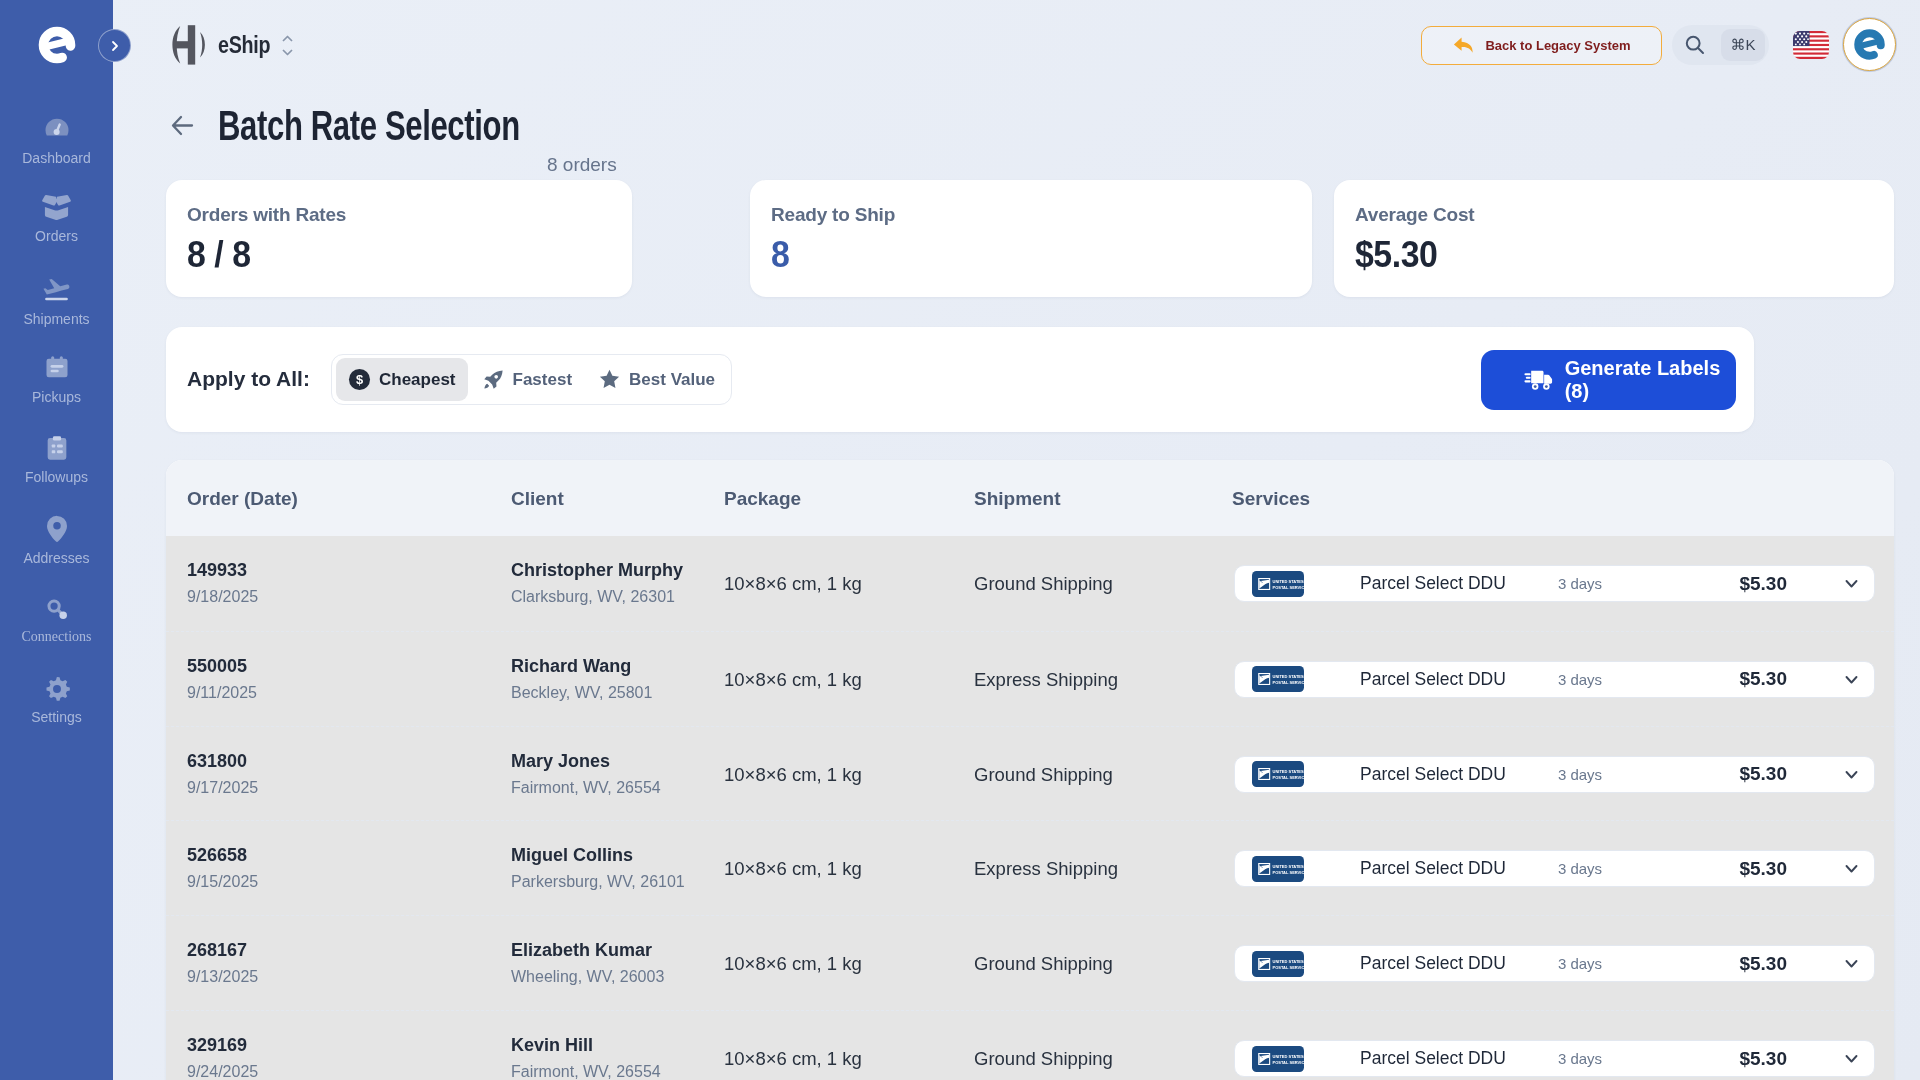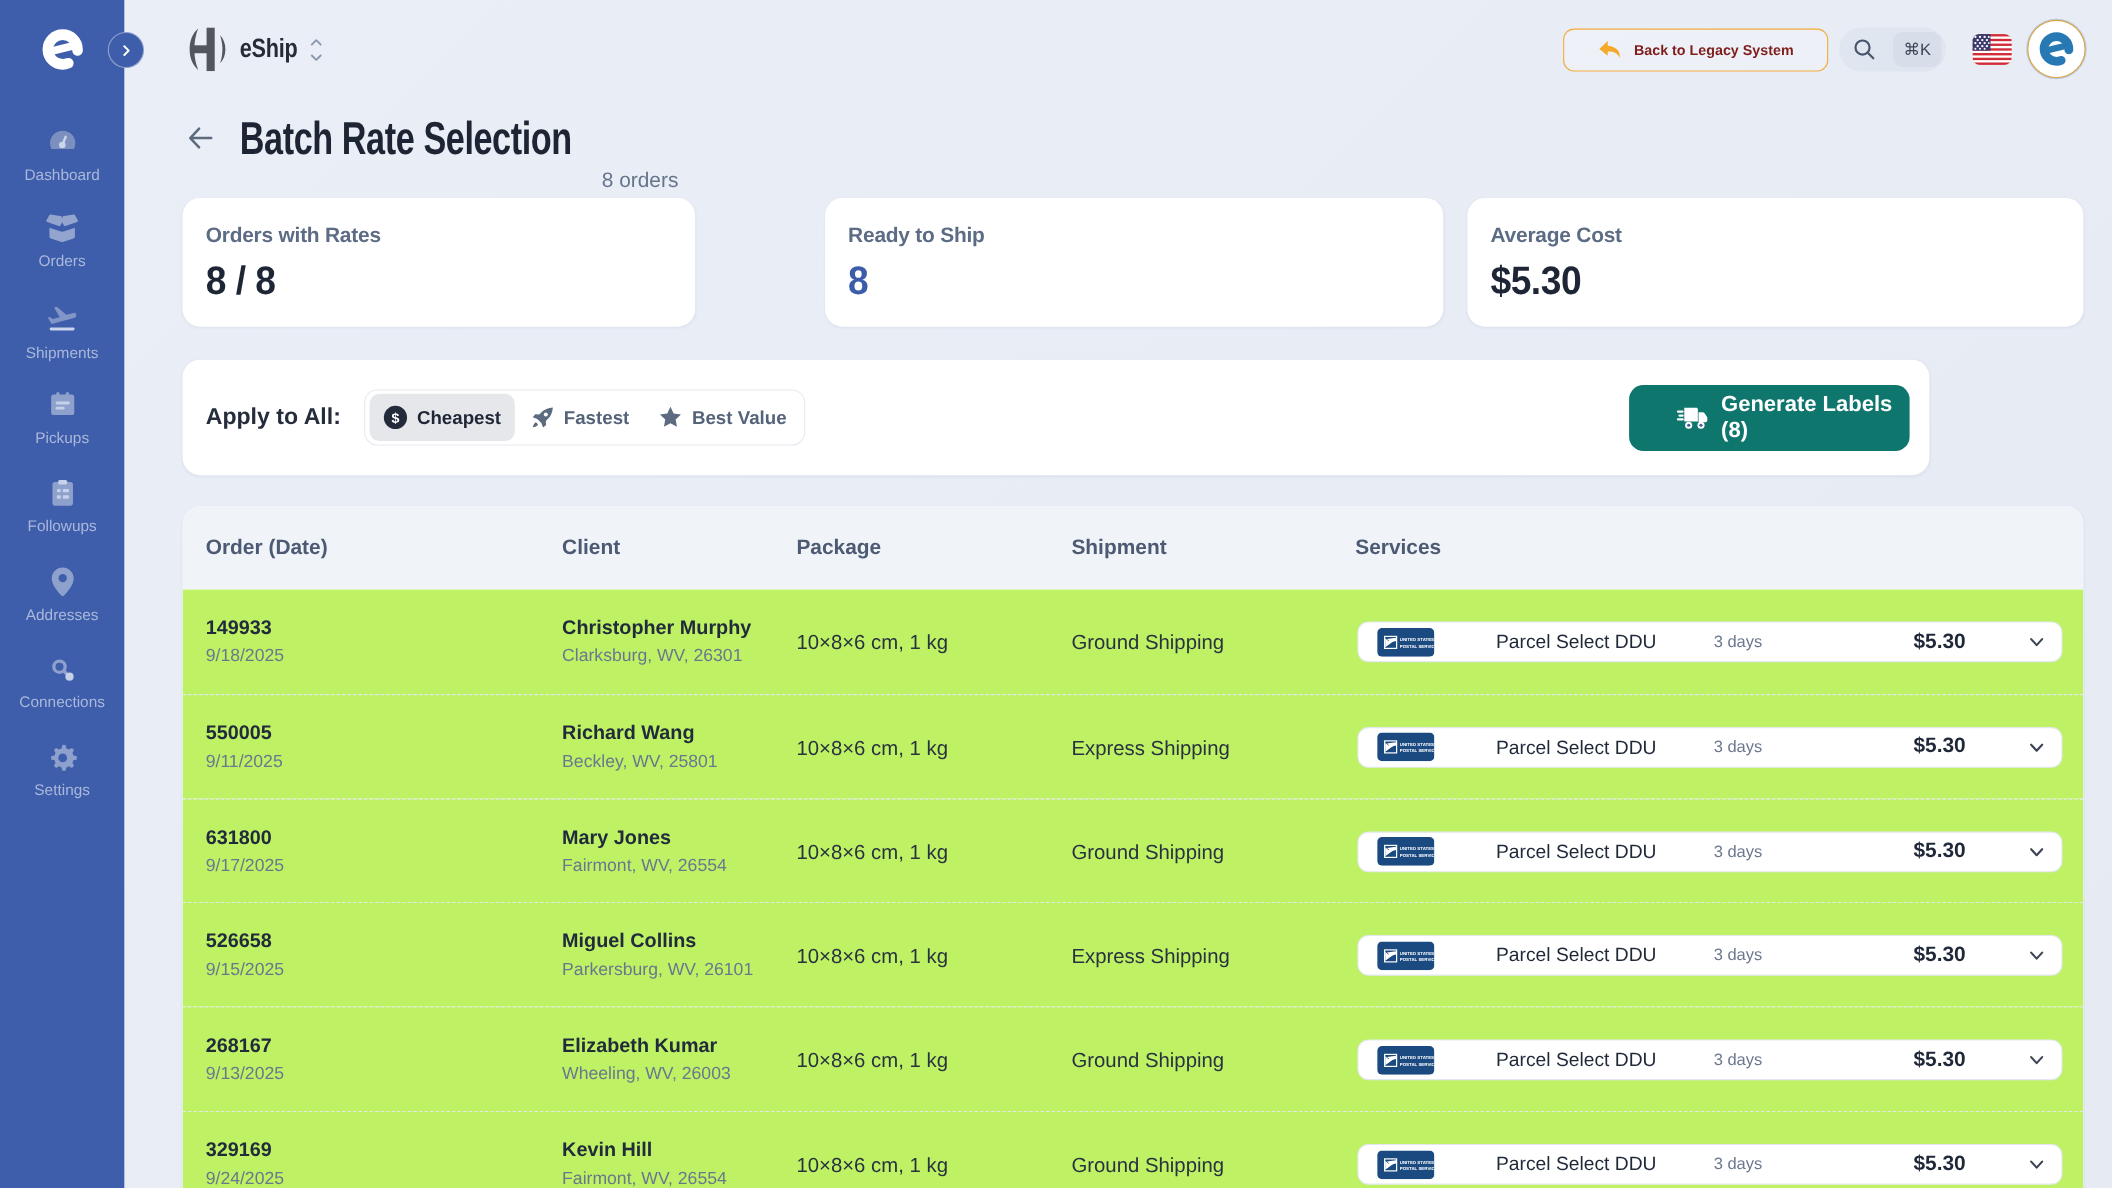--- a/index.html
+++ b/index.html
@@ -55,29 +55,29 @@
 
   
   .apply-bar { position:absolute; left:166px; top:327px; width:1588px; height:105px; background:#fff; border-radius:16px;
     box-shadow:0 1px 3px rgba(30,50,90,0.06); }
   .apply-label { position:absolute; left:21px; top:40px; font-size:21px; font-weight:bold; color:#252D3D; }
   .seg { position:absolute; left:165px; top:27px; height:51px; background:#fff;
     border:1px solid #E6EAF1; border-radius:12px; display:inline-flex; align-items:center; padding:4px; gap:2px; white-space:nowrap; }
   .seg-opt { height:43px; display:flex; align-items:center; gap:8px; padding:0 12px; border-radius:9px;
     font-size:17px; font-weight:bold; color:#4D5A6E; }
   .seg-opt.active { background:#E6E7EA; color:#1F2736; }
-  .gen-btn { position:absolute; right:18px; top:23px; width:255px; height:60px; background:#0f766e; border-radius:13px;
+  .gen-btn { position:absolute; right:18px; top:23px; width:255px; height:60px; background:#1d4ed8; border-radius:13px;
     display:flex; align-items:center; justify-content:center; gap:12px; color:#fff; font-size:20px; font-weight:bold;padding-left:43px; }
 
   
   .table { position:absolute; left:166px; top:460px; width:1728px; height:643px; background:#fff;
     border-radius:16px 16px 0 0; overflow:hidden; box-shadow:0 1px 3px rgba(30,50,90,0.06); }
   .thead { position:absolute; left:0; top:0; width:1728px; height:76px; background:#F0F3F8; }
   .th { position:absolute; top:28px; font-size:19px; font-weight:bold; color:#4C5A73; }
-  .row { position:absolute; left:0; width:1728px; height:95px; background:#bef264; }
+  .row { position:absolute; left:0; width:1728px; height:95px; background:#e5e5e5; }
   .row + .row { border-top:1.5px dashed #E3E8F0; }
   .cell-main { font-size:18px; font-weight:bold; color:#222B3B; }
   .cell-sub { font-size:16px; color:#6A788E; margin-top:7px; }
   .cell-plain { font-size:18.5px; color:#29323F; }
   .svc { position:absolute; left:1068px; top:29px; width:641px; height:37px; border:1px solid #E3E8F0; border-radius:10px;
     background:#fff; display:flex; align-items:center;gap:40px; }
   .svc-name { font-size:17.5px; color:#1F2838; margin-left:16px; font-weight:500;}
   .svc-days { font-size:15px; color:#6A788E; margin-left:12px; }
   .svc-price { font-size:19px; font-weight:bold; color:#1F2838; margin-left:auto; }
   .svc-chev { margin:0 14px 0 16px; }
@@ -154,21 +154,21 @@
       <circle cx="10" cy="9.3" r="3" fill="#3E5DAA"></circle>
     </svg>
   <span class="lbl" style="margin-top:2px;">Addresses</span>
 </div>
 <div class="side-item" style="top:595px;">
   <svg width="28" height="28" viewBox="0 0 24 24">
       <circle cx="9.5" cy="9.5" r="4.4" fill="none" stroke="#8EA1CC" stroke-width="2.6"></circle>
       <line x1="12.8" y1="12.8" x2="16.4" y2="16.4" stroke="#8EA1CC" stroke-width="2.6" stroke-linecap="round"></line>
       <circle cx="17.3" cy="17.3" r="3.2" fill="#C6D1EA"></circle>
     </svg>
-  <span class="lbl" style="margin-top:2px;">Connections</span>
+  <span class="lbl" style="margin-top:2px;font-family:Liberation Serif, serif;">Connections</span>
 </div>
 <div class="side-item" style="top:675px;">
   <svg width="28" height="28" viewBox="0 0 24 24">
       <path fill="#8EA1CC" d="M12 1.8 14.2 2l.7 2.6 1.9.8 2.4-1.2 1.6 1.6-1.2 2.4.8 1.9 2.6.7v2.4l-2.6.7-.8 1.9 1.2 2.4-1.6 1.6-2.4-1.2-1.9.8-.7 2.6h-2.4l-.7-2.6-1.9-.8-2.4 1.2-1.6-1.6 1.2-2.4-.8-1.9-2.6-.7v-2.4l2.6-.7.8-1.9-1.2-2.4 1.6-1.6 2.4 1.2 1.9-.8.7-2.6z"></path>
       <circle cx="12" cy="12" r="3.4" fill="#3E5DAA"></circle>
     </svg>
   <span class="lbl" style="margin-top:2px;">Settings</span>
 </div>
 
 <div class="brand-h">

